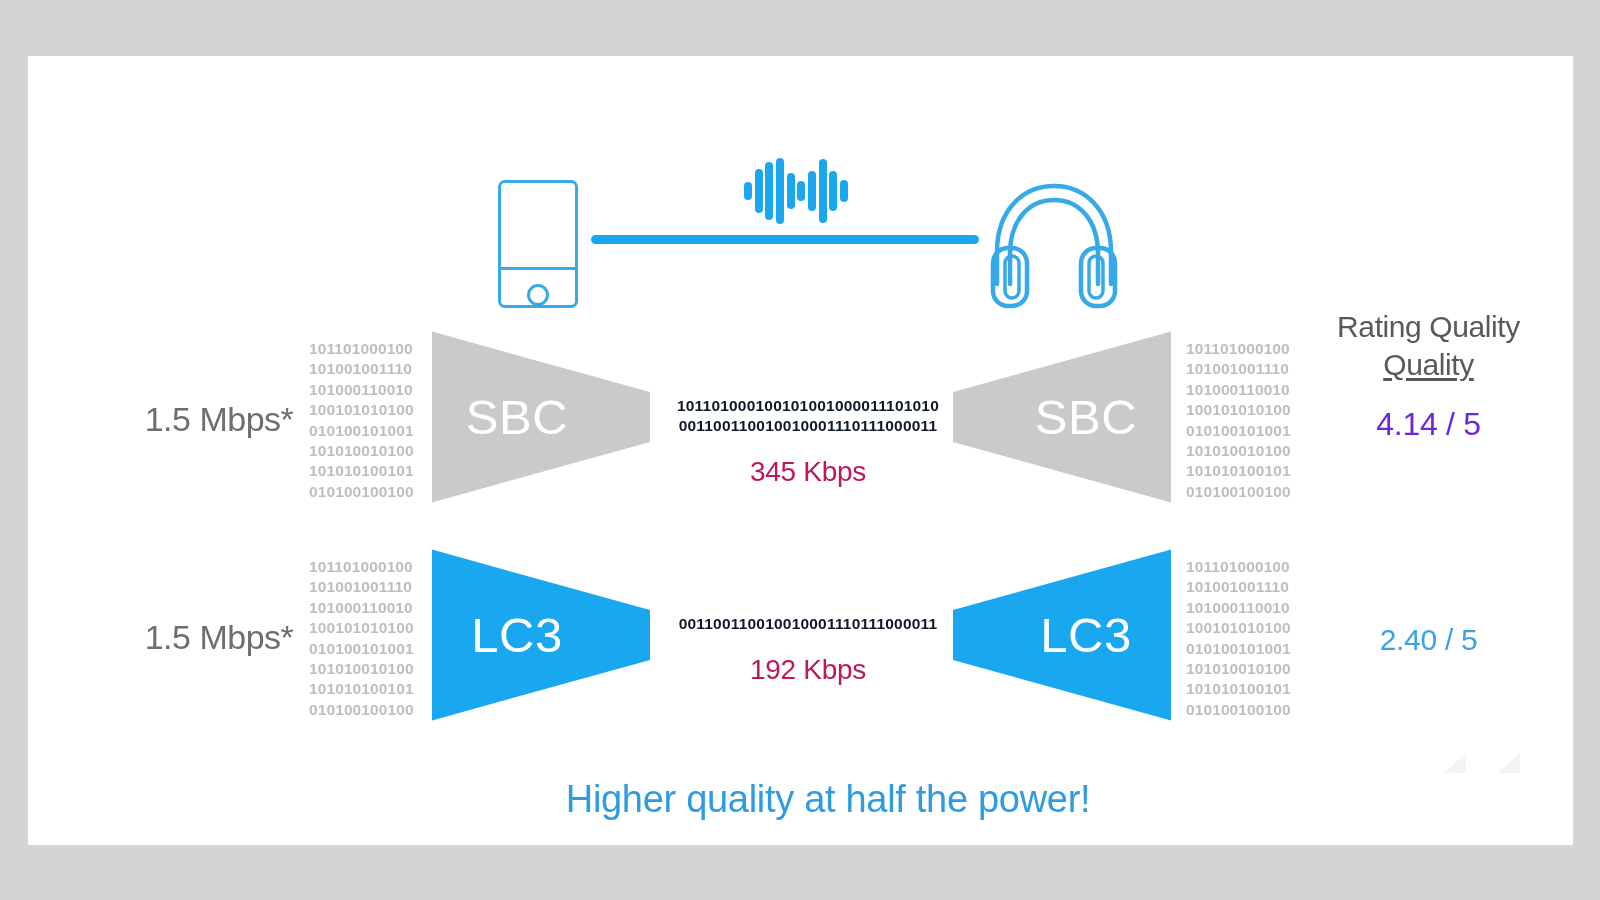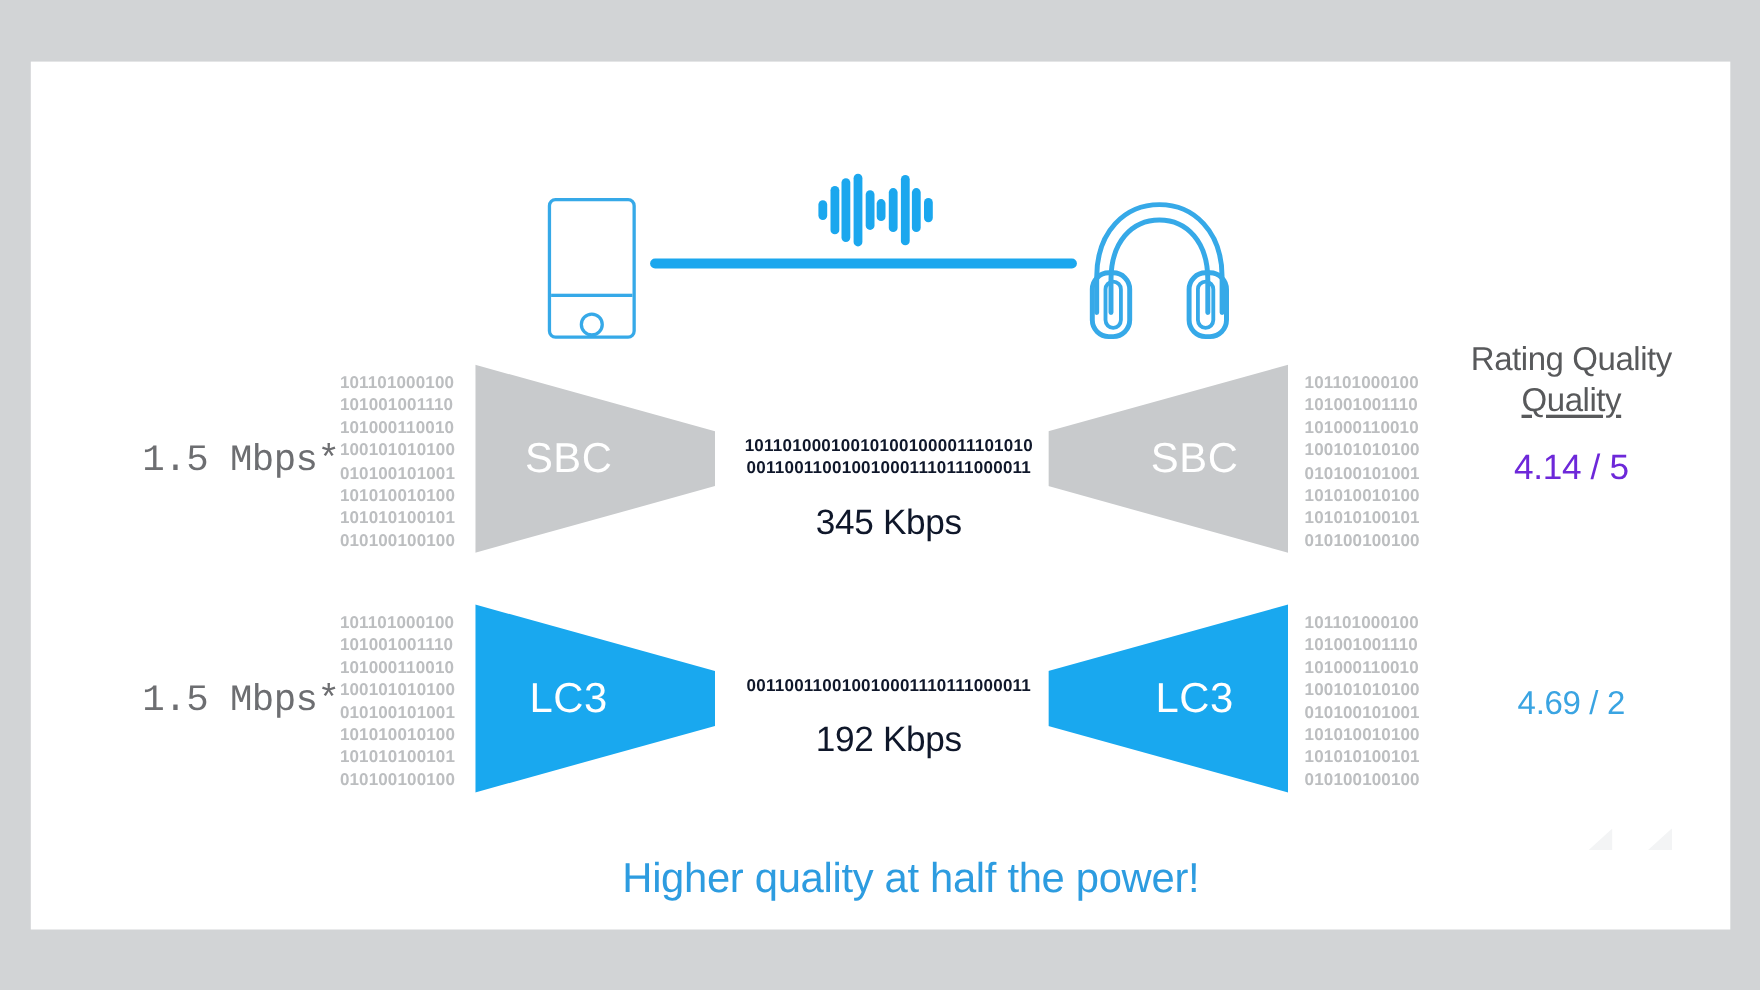--- a/index.html
+++ b/index.html
@@ -104,21 +104,20 @@
   #row-lc3 { top: 490px; }
 
   .rate-label {
     position: absolute;
     left: 96px;
     width: 190px;
     text-align: center;
     font-size: 34px;
     color: #6d6e71;
     letter-spacing: -0.5px;
-    font-family: Liberation Mono, monospace;
   }
   #row-sbc .rate-label { top: 72px; }
   #row-lc3 .rate-label { top: 72px; }
 
   .bits-block {
     position: absolute;
     font-size: 15.5px;
     line-height: 20.4px;
     font-weight: bold;
     color: #bcbec0;
@@ -147,21 +146,21 @@
     inset: 0;
     clip-path: polygon(0% 2%, 0% 98%, 100% 64%, 100% 36%);
   }
   .codec-dec .wedge {
     position: absolute;
     inset: 0;
     clip-path: polygon(100% 2%, 100% 98%, 0% 64%, 0% 36%);
   }
   .codec-label {
     position: relative;
-    font-size: 38px;
+    font-size: 49px;
     color: #ffffff;
     letter-spacing: 0.5px;
     text-align: right;
   }
   .codec-enc .codec-label { margin-right: 48px; }
   .codec-dec .codec-label { margin-left: 48px; }
 
   .sbc-fill { background: #c8cacc; }
   .lc3-fill { background: #19a8ef; }
 
@@ -177,22 +176,22 @@
   .center-bits {
     font-size: 15.5px;
     line-height: 20px;
     font-weight: bold;
     color: #0f172a;
     letter-spacing: 0.2px;
     white-space: pre;
   }
   .center-rate {
     margin-top: 20px;
-    font-size: 32px;
-    color: #0f172a;
+    font-size: 28px;
+    color: #be185d;
     letter-spacing: -0.3px;
   }
 
   
   .quality-head {
     position: absolute;
     left: 1293px;
     top: 252px;
     width: 215px;
     text-align: center;
@@ -351,20 +350,20 @@
 101010100101
 010100100100</div>
     </div>
 
     <div class="quality-head">
       <div>Rating Quality</div>
       <div class="underline">Quality</div>
     </div>
 
     <div class="rating-value" id="rating-sbc">4.14 / 5</div>
-    <div class="rating-value" id="rating-lc3">4.69 / 2</div>
+    <div class="rating-value" id="rating-lc3">2.40 / 5</div>
 
     <div class="tagline">Higher quality at half the power!</div>
 
     <div class="artifact" id="artifact-1"></div>
     <div class="artifact" id="artifact-2"></div>
   </div>
 </div>
 
 </body></html>

